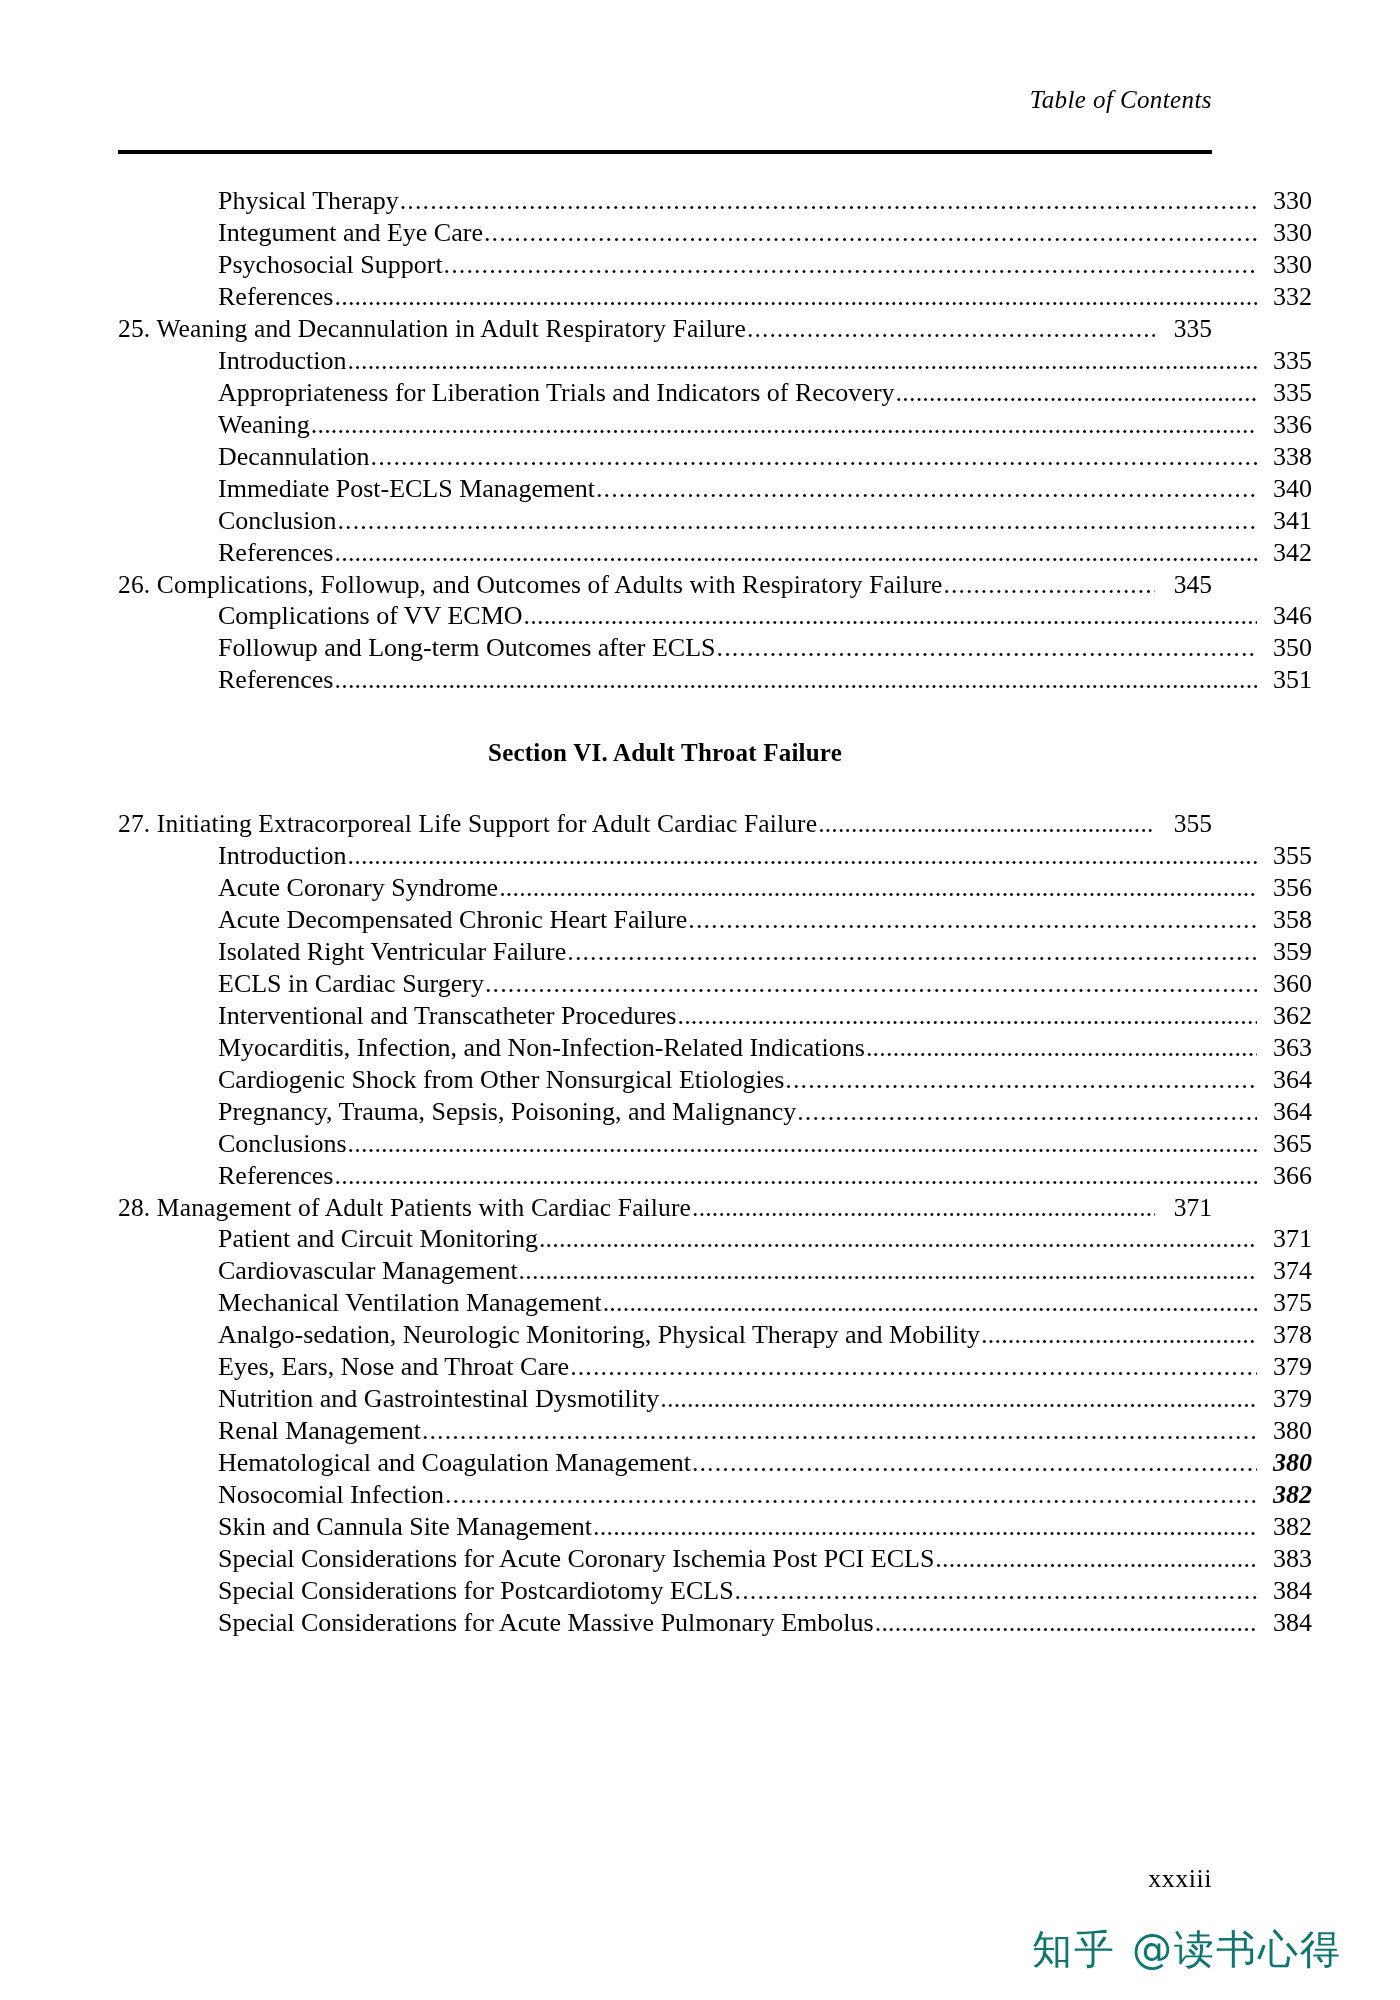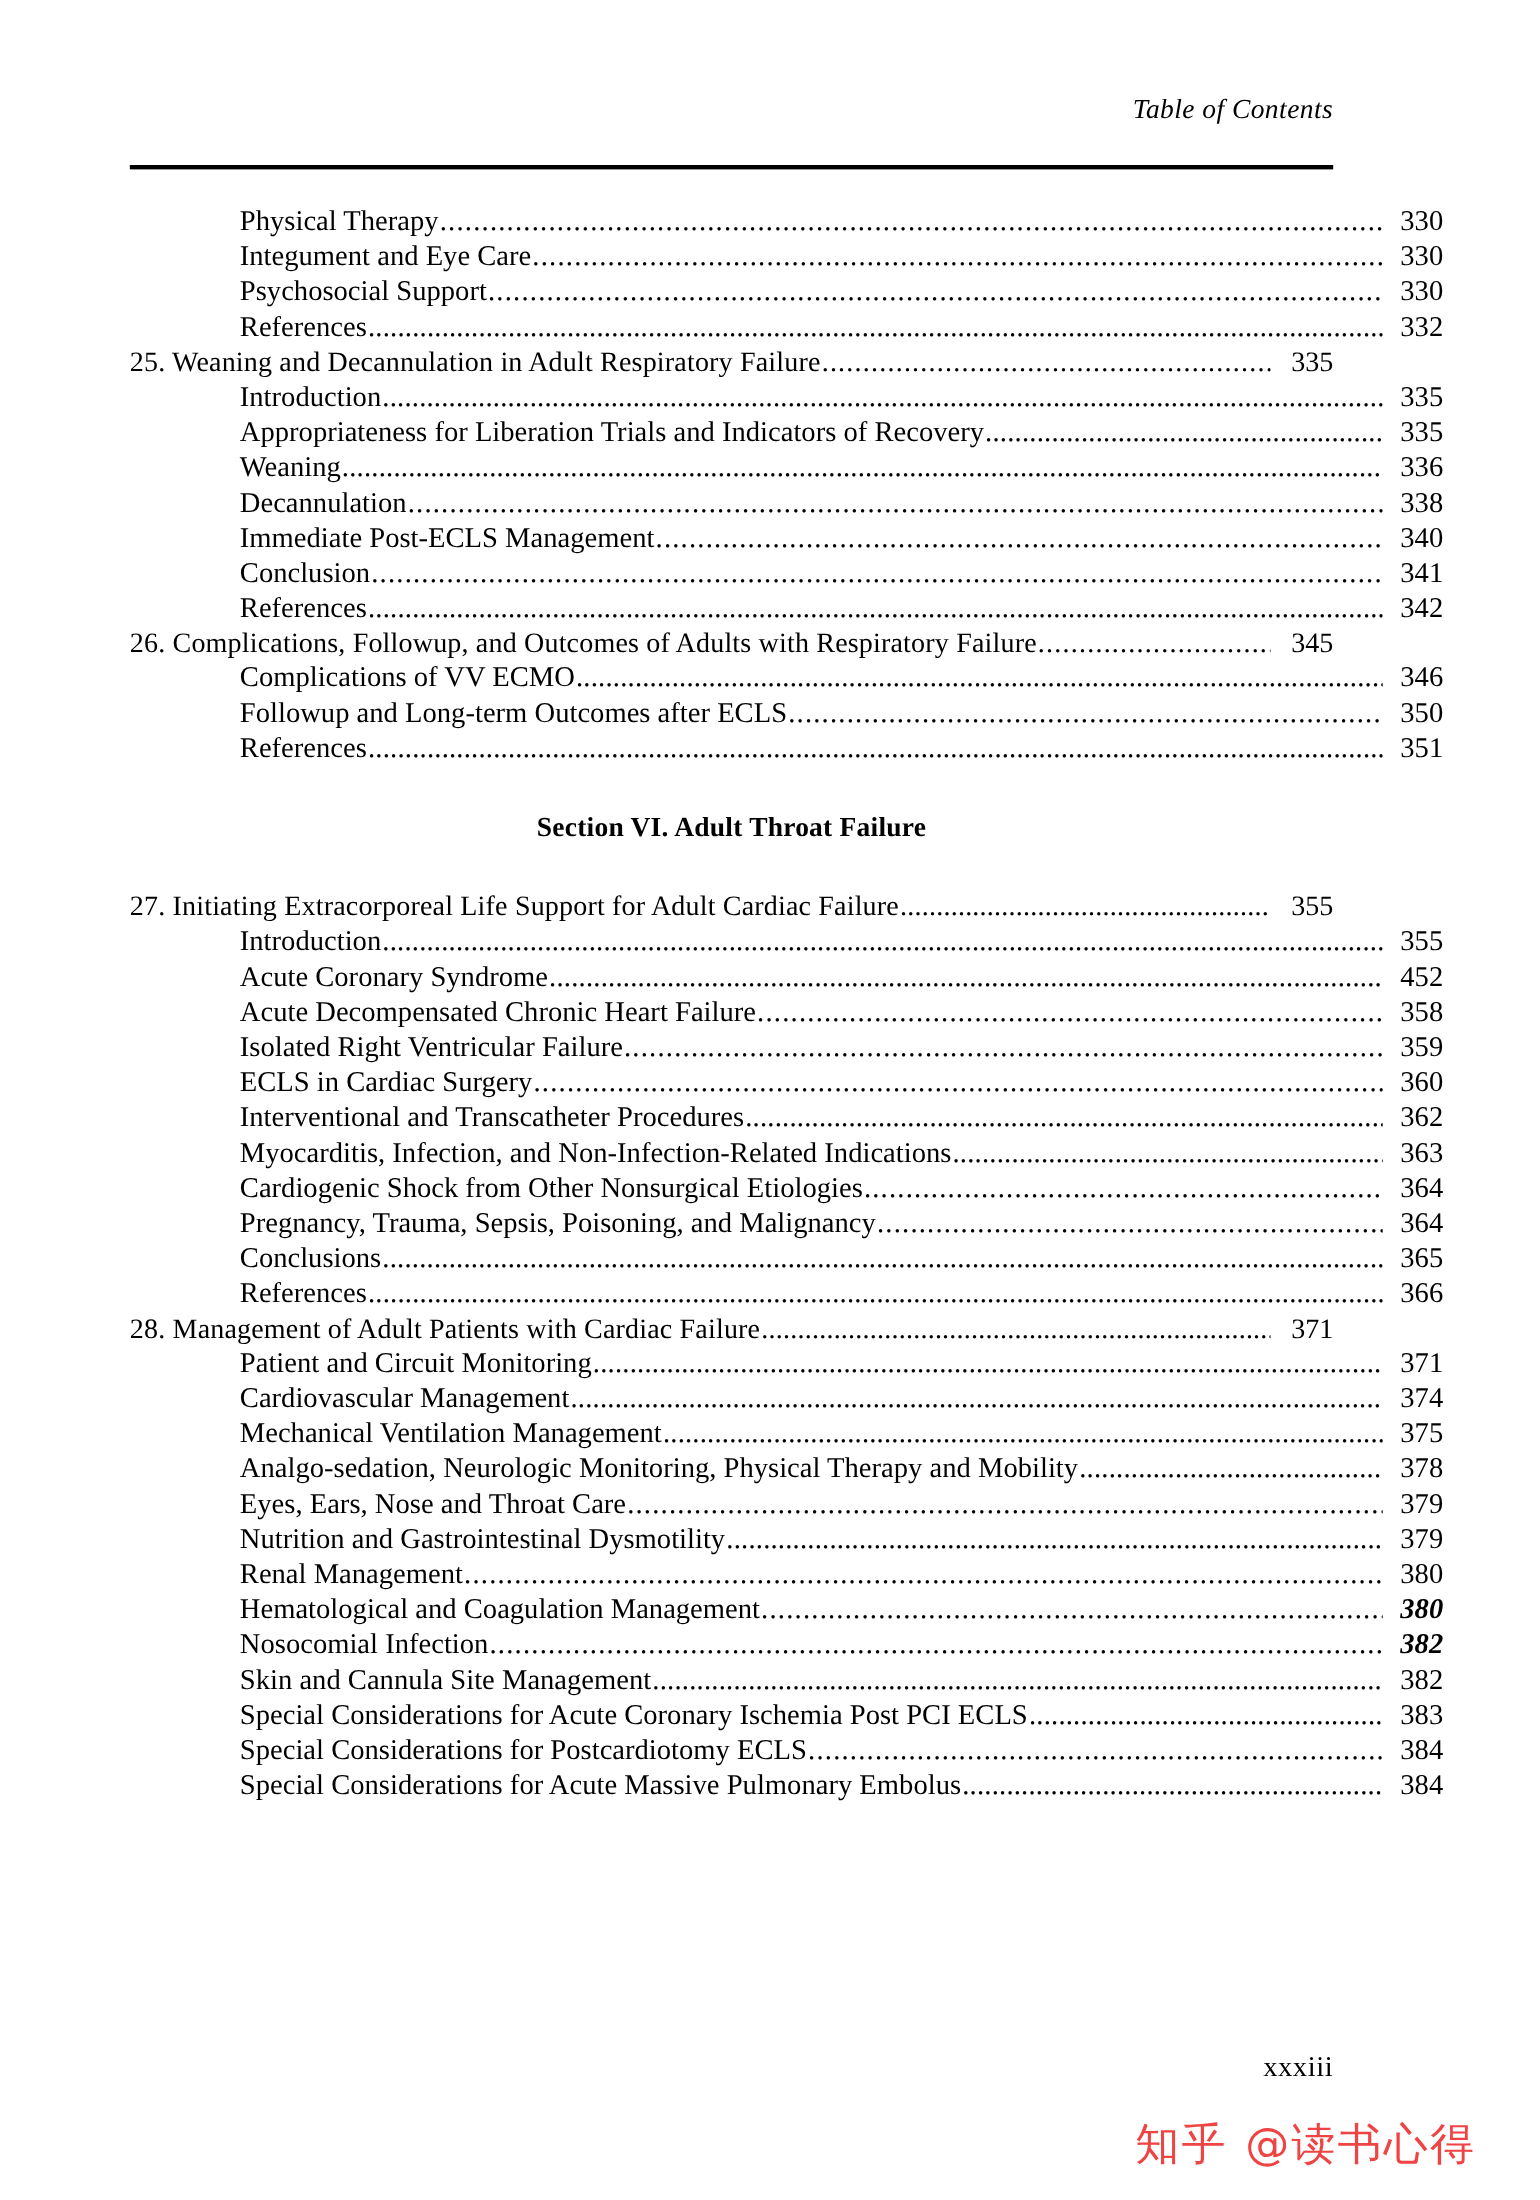--- a/index.html
+++ b/index.html
@@ -126,21 +126,21 @@
     letter-spacing: 0.5px;
     font-family: Liberation Serif, serif;
   }
 
   
   .watermark {
     position: absolute;
     top: 1922px;
     right: 58px;
     font-size: 40px;
-    color: #ef4444;
+    color: #0f766e;
     font-family: "DejaVu Sans", "Liberation Sans", sans-serif;
     white-space: nowrap;
     letter-spacing: 2px;
   }
   .watermark .wm-logo { margin-right: 16px; }
 </style>
 </head>
 <body>
 
 <div class="page">
@@ -252,21 +252,21 @@
 
     <div>
       <div class="row entry">
         <span class="label">Introduction</span>
         <span class="leader dense"></span>
         <span class="pageno">355</span>
       </div>
       <div class="row entry">
         <span class="label">Acute Coronary Syndrome</span>
         <span class="leader dense"></span>
-        <span class="pageno">452</span>
+        <span class="pageno">356</span>
       </div>
       <div class="row entry">
         <span class="label">Acute Decompensated Chronic Heart Failure</span>
         <span class="leader"></span>
         <span class="pageno">358</span>
       </div>
       <div class="row entry">
         <span class="label">Isolated Right Ventricular Failure</span>
         <span class="leader"></span>
         <span class="pageno">359</span>

